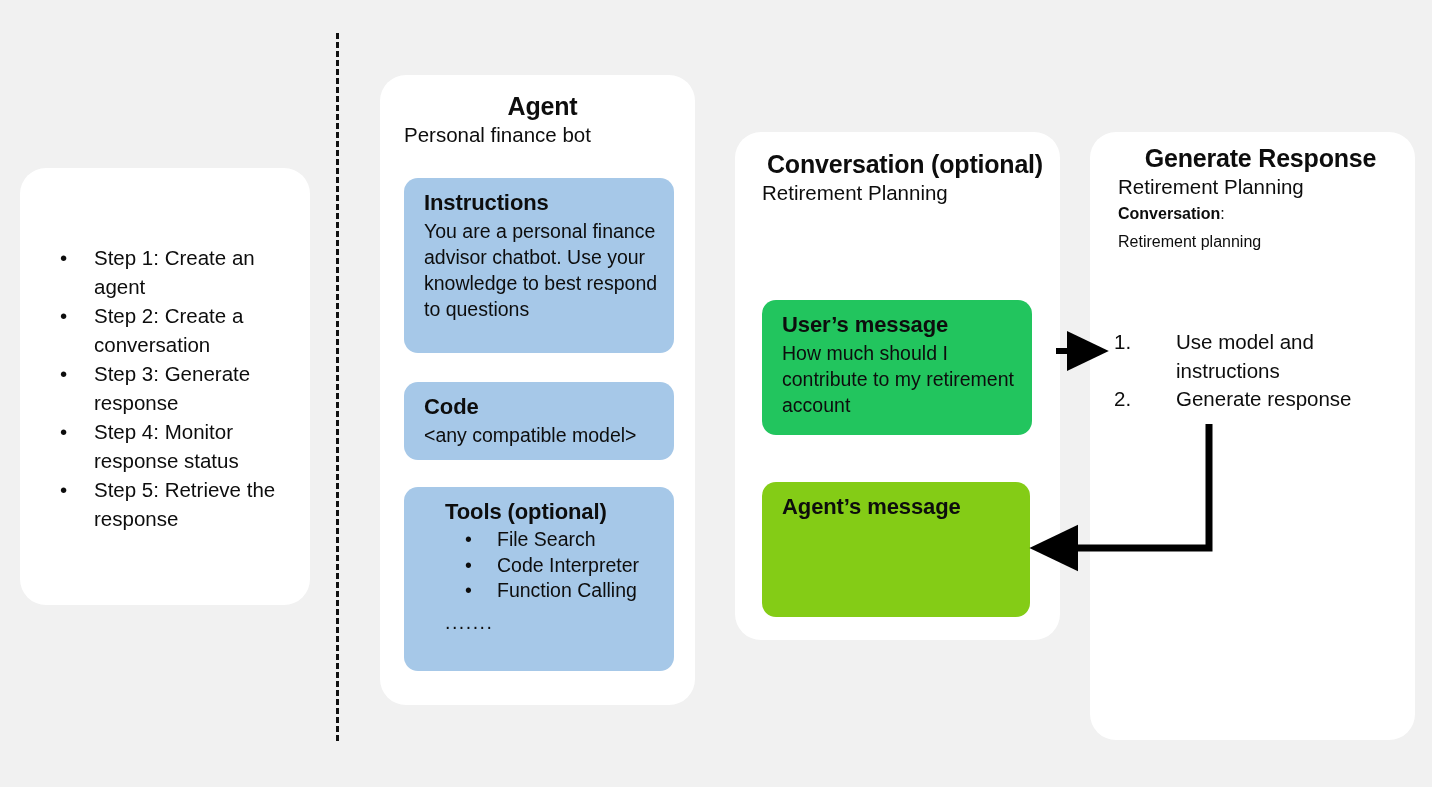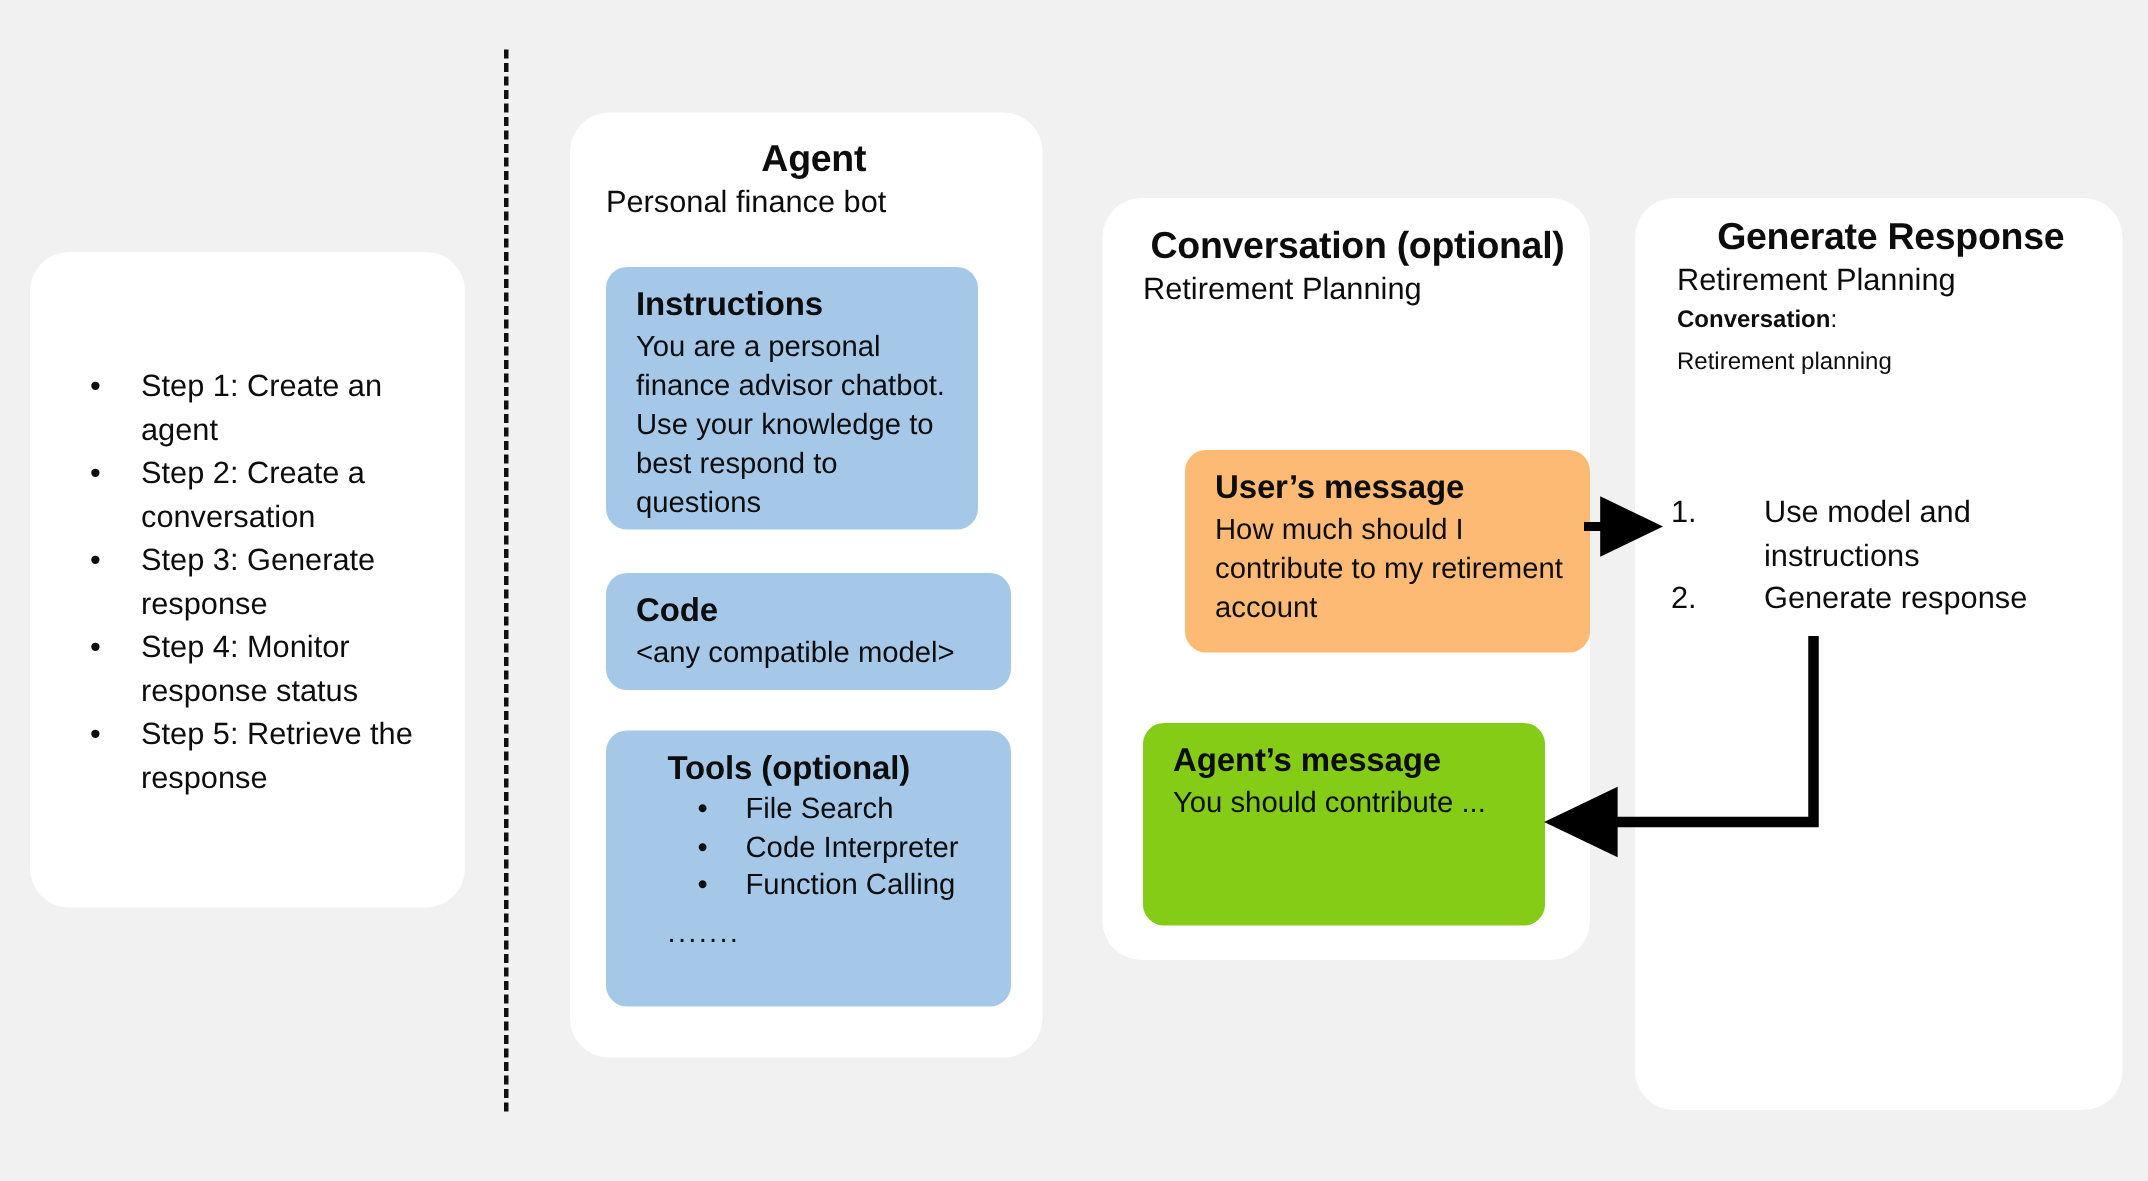--- a/index.html
+++ b/index.html
@@ -109,21 +109,21 @@
     letter-spacing: -0.1px;
   }
   .inner-body {
     font-size: 19.5px;
     line-height: 26px;
   }
 
   #instructions-box {
     left: 24px;
     top: 103px;
-    width: 248px;
+    width: 270px;
     height: 175px;
   }
   #model-box {
     left: 24px;
     top: 307px;
     width: 270px;
     height: 78px;
   }
   #tools-box {
     left: 24px;
@@ -166,22 +166,21 @@
     position: absolute;
     left: 27px;
     top: 17px;
     right: 12px;
   }
   #user-message-box {
     left: 27px;
     top: 168px;
     width: 270px;
     height: 135px;
-    background: #fdba74;
-    margin-left: 28px;
+    background: #22c55e;
   }
   #agent-message-box {
     left: 27px;
     top: 350px;
     width: 268px;
     height: 135px;
     background: #84cc16;
   }
 
   
@@ -310,21 +309,20 @@
       <div class="card-sub">Retirement Planning</div>
     </div>
 
     <div class="inner-box" id="user-message-box">
       <div class="inner-title">User’s message</div>
       <div class="inner-body">How much should I contribute to my retirement account</div>
     </div>
 
     <div class="inner-box" id="agent-message-box">
       <div class="inner-title">Agent’s message</div>
-      <div class="inner-body">You should contribute ...</div>
     </div>
   </div>
 
   <div class="card" id="generate-card">
     <div id="generate-head">
       <div class="card-title">Generate Response</div>
       <div class="card-sub">Retirement Planning</div>
 
       <div class="gen-conv-block">
         <div><b>Conversation</b><span>:</span></div>

